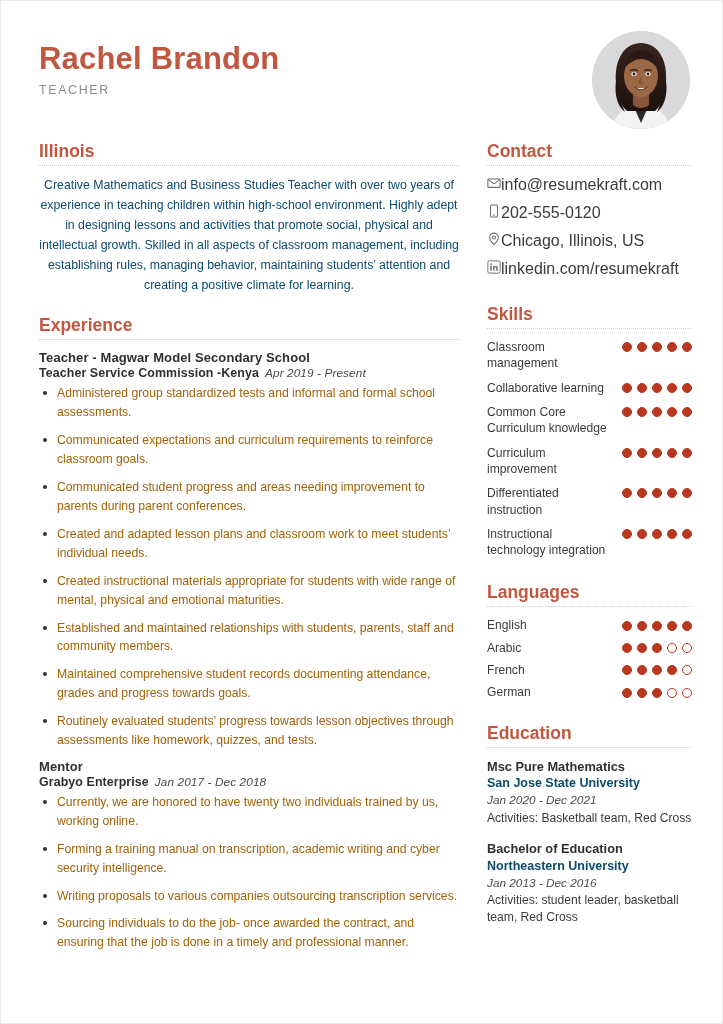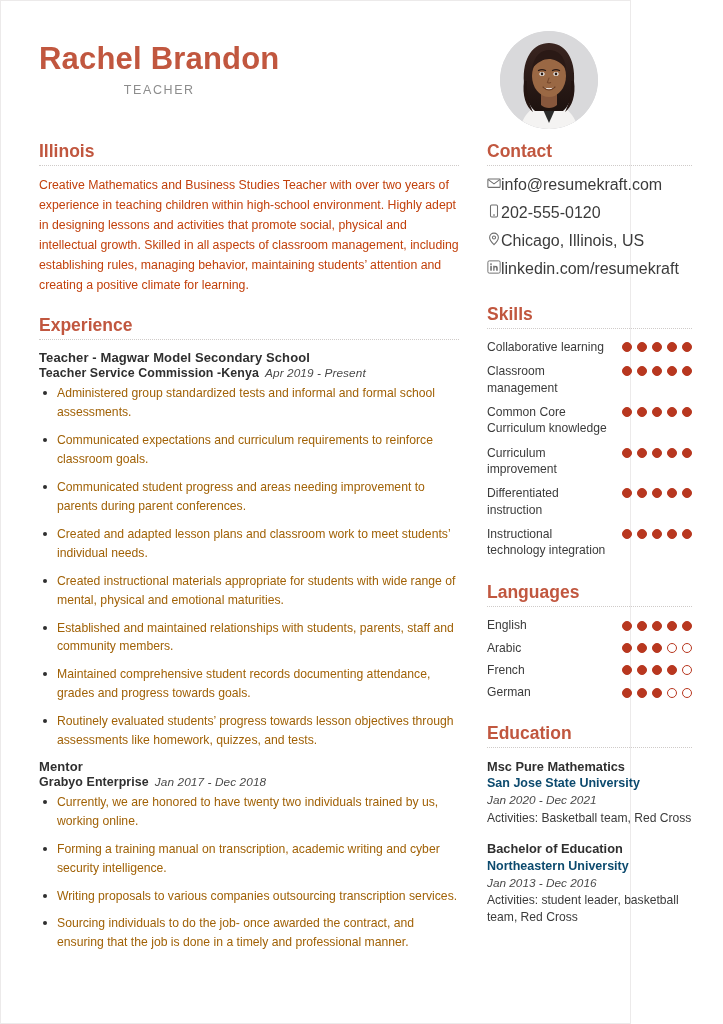--- a/index.html
+++ b/index.html
@@ -8,21 +8,21 @@
     width: 723px;
     height: 1024px;
     background: #ffffff;
     font-family: "Liberation Sans", sans-serif;
     color: #3b3b3b;
     overflow: hidden;
   }
 
   .page {
     position: relative;
-    width: 631px;
+    width: 723px;
     height: 1024px;
     background: #ffffff;
     border: 1px solid #eceaea;
     padding: 0;
   }
 
   
   .header {
     display: flex;
     align-items: flex-start;
@@ -36,21 +36,20 @@
     font-weight: bold;
     color: #c1573f;
     letter-spacing: 0.2px;
     line-height: 1.15;
   }
   .job-role {
     font-size: 12.5px;
     letter-spacing: 1.6px;
     color: #8d8d8d;
     margin-top: 6px;
-    text-align: center;
   }
   .avatar {
     width: 98px;
     height: 98px;
     border-radius: 50%;
     overflow: hidden;
     flex: 0 0 auto;
     background: #d7d7d9;
     position: relative;
   }
@@ -77,22 +76,23 @@
   .sec-rule {
     border-bottom: 1.5px dotted #cfcbc9;
     margin-bottom: 10px;
     height: 1px;
   }
 
   
   .summary-text {
     font-size: 12.3px;
     line-height: 1.62;
-    color: #c2410c;
+    color: #0c4a6e;
     margin-bottom: 20px;
+    text-align: center;
   }
 
   
   .job { margin-bottom: 6px; }
   .job-title {
     font-size: 13px;
     font-weight: bold;
     color: #2f2f2f;
     margin-bottom: 1px;
     letter-spacing: 0.1px;
@@ -351,31 +351,31 @@
         </div>
       </div>
 
       <div class="spacer-16"></div>
 
       <div class="section">
         <div class="sec-title">Skills</div>
         <div class="sec-rule"></div>
 
         <div class="rate-row">
+          <span class="rate-label">Classroom management</span>
+          <span class="dots">
+              <span class="dot"></span>
+              <span class="dot"></span>
+              <span class="dot"></span>
+              <span class="dot"></span>
+              <span class="dot"></span>
+            </span>
+        </div>
+        <div class="rate-row">
           <span class="rate-label">Collaborative learning</span>
-          <span class="dots">
-              <span class="dot"></span>
-              <span class="dot"></span>
-              <span class="dot"></span>
-              <span class="dot"></span>
-              <span class="dot"></span>
-            </span>
-        </div>
-        <div class="rate-row">
-          <span class="rate-label">Classroom management</span>
           <span class="dots">
               <span class="dot"></span>
               <span class="dot"></span>
               <span class="dot"></span>
               <span class="dot"></span>
               <span class="dot"></span>
             </span>
         </div>
         <div class="rate-row">
           <span class="rate-label">Common Core Curriculum knowledge</span>

